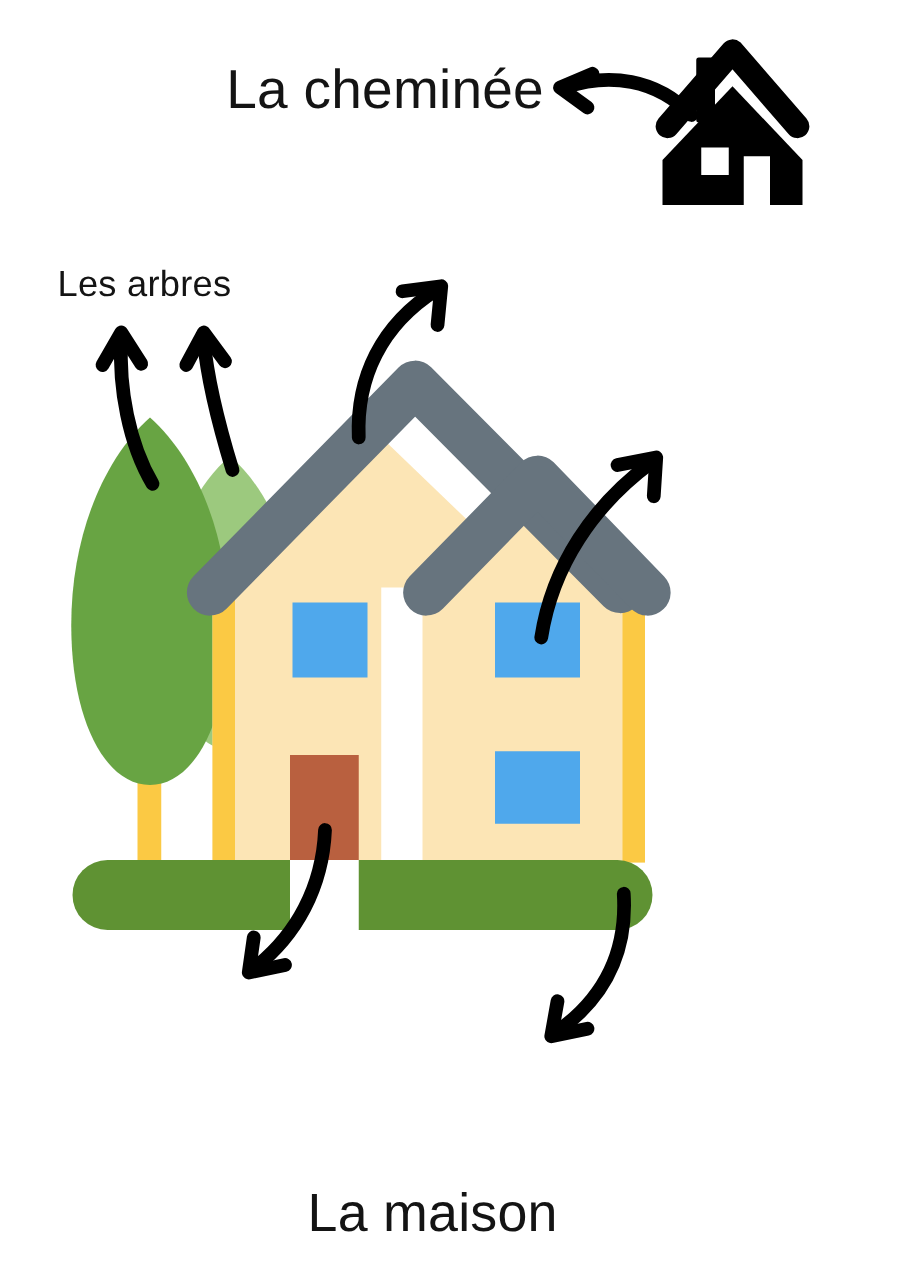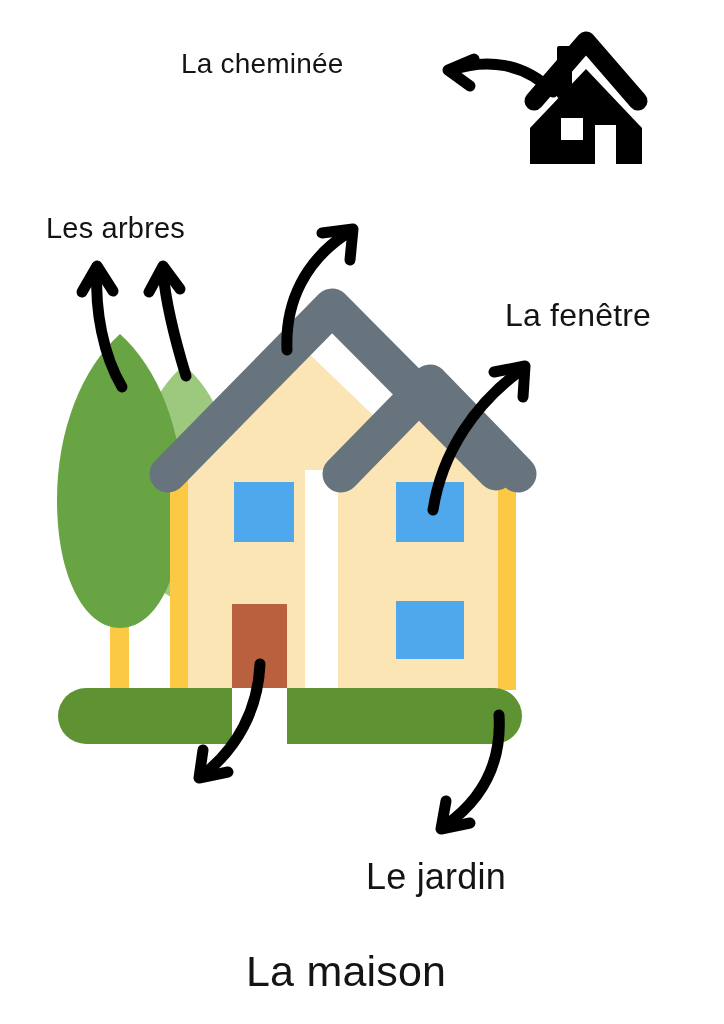--- a/index.html
+++ b/index.html
@@ -23,21 +23,21 @@
     height: 1024px;
   }
   .label {
     position: absolute;
     white-space: nowrap;
     color: #141414;
     font-weight: 400;
     line-height: 1;
     letter-spacing: 0.2px;
   }
-  .lbl-cheminee { left: 181px; top: 50px;  font-size: 28px; }
+  .lbl-cheminee { left: 181px; top: 50px;  font-size: 44px; }
   .lbl-toit     { left: 339px; top: 165px; font-size: 35px; }
   .lbl-arbres   { left: 46px;  top: 214px; font-size: 29px; }
   .lbl-fenetre  { left: 505px; top: 299px; font-size: 32px; }
   .lbl-porte    { left: 104px; top: 795px; font-size: 31px; }
   .lbl-jardin   { left: 366px; top: 859px; font-size: 36px; }
   .lbl-maison   { left: 246px; top: 950px; font-size: 43px; }
 
   .svg-layer {
     position: absolute;
     left: 0;
@@ -151,20 +151,18 @@
         <path d="M470 823 L441 829 L446 801"></path>
       </g>
     </g>
   </svg>
 
   <div class="label lbl-cheminee">La cheminée</div>
 
 
   <div class="label lbl-arbres">Les arbres</div>
 
-  <div class="label lbl-fenetre">La fenêtre</div>
 
 
-  <div class="label lbl-jardin">Le jardin</div>
 
   <div class="label lbl-maison">La maison</div>
 
 </div>
 
 </body></html>

